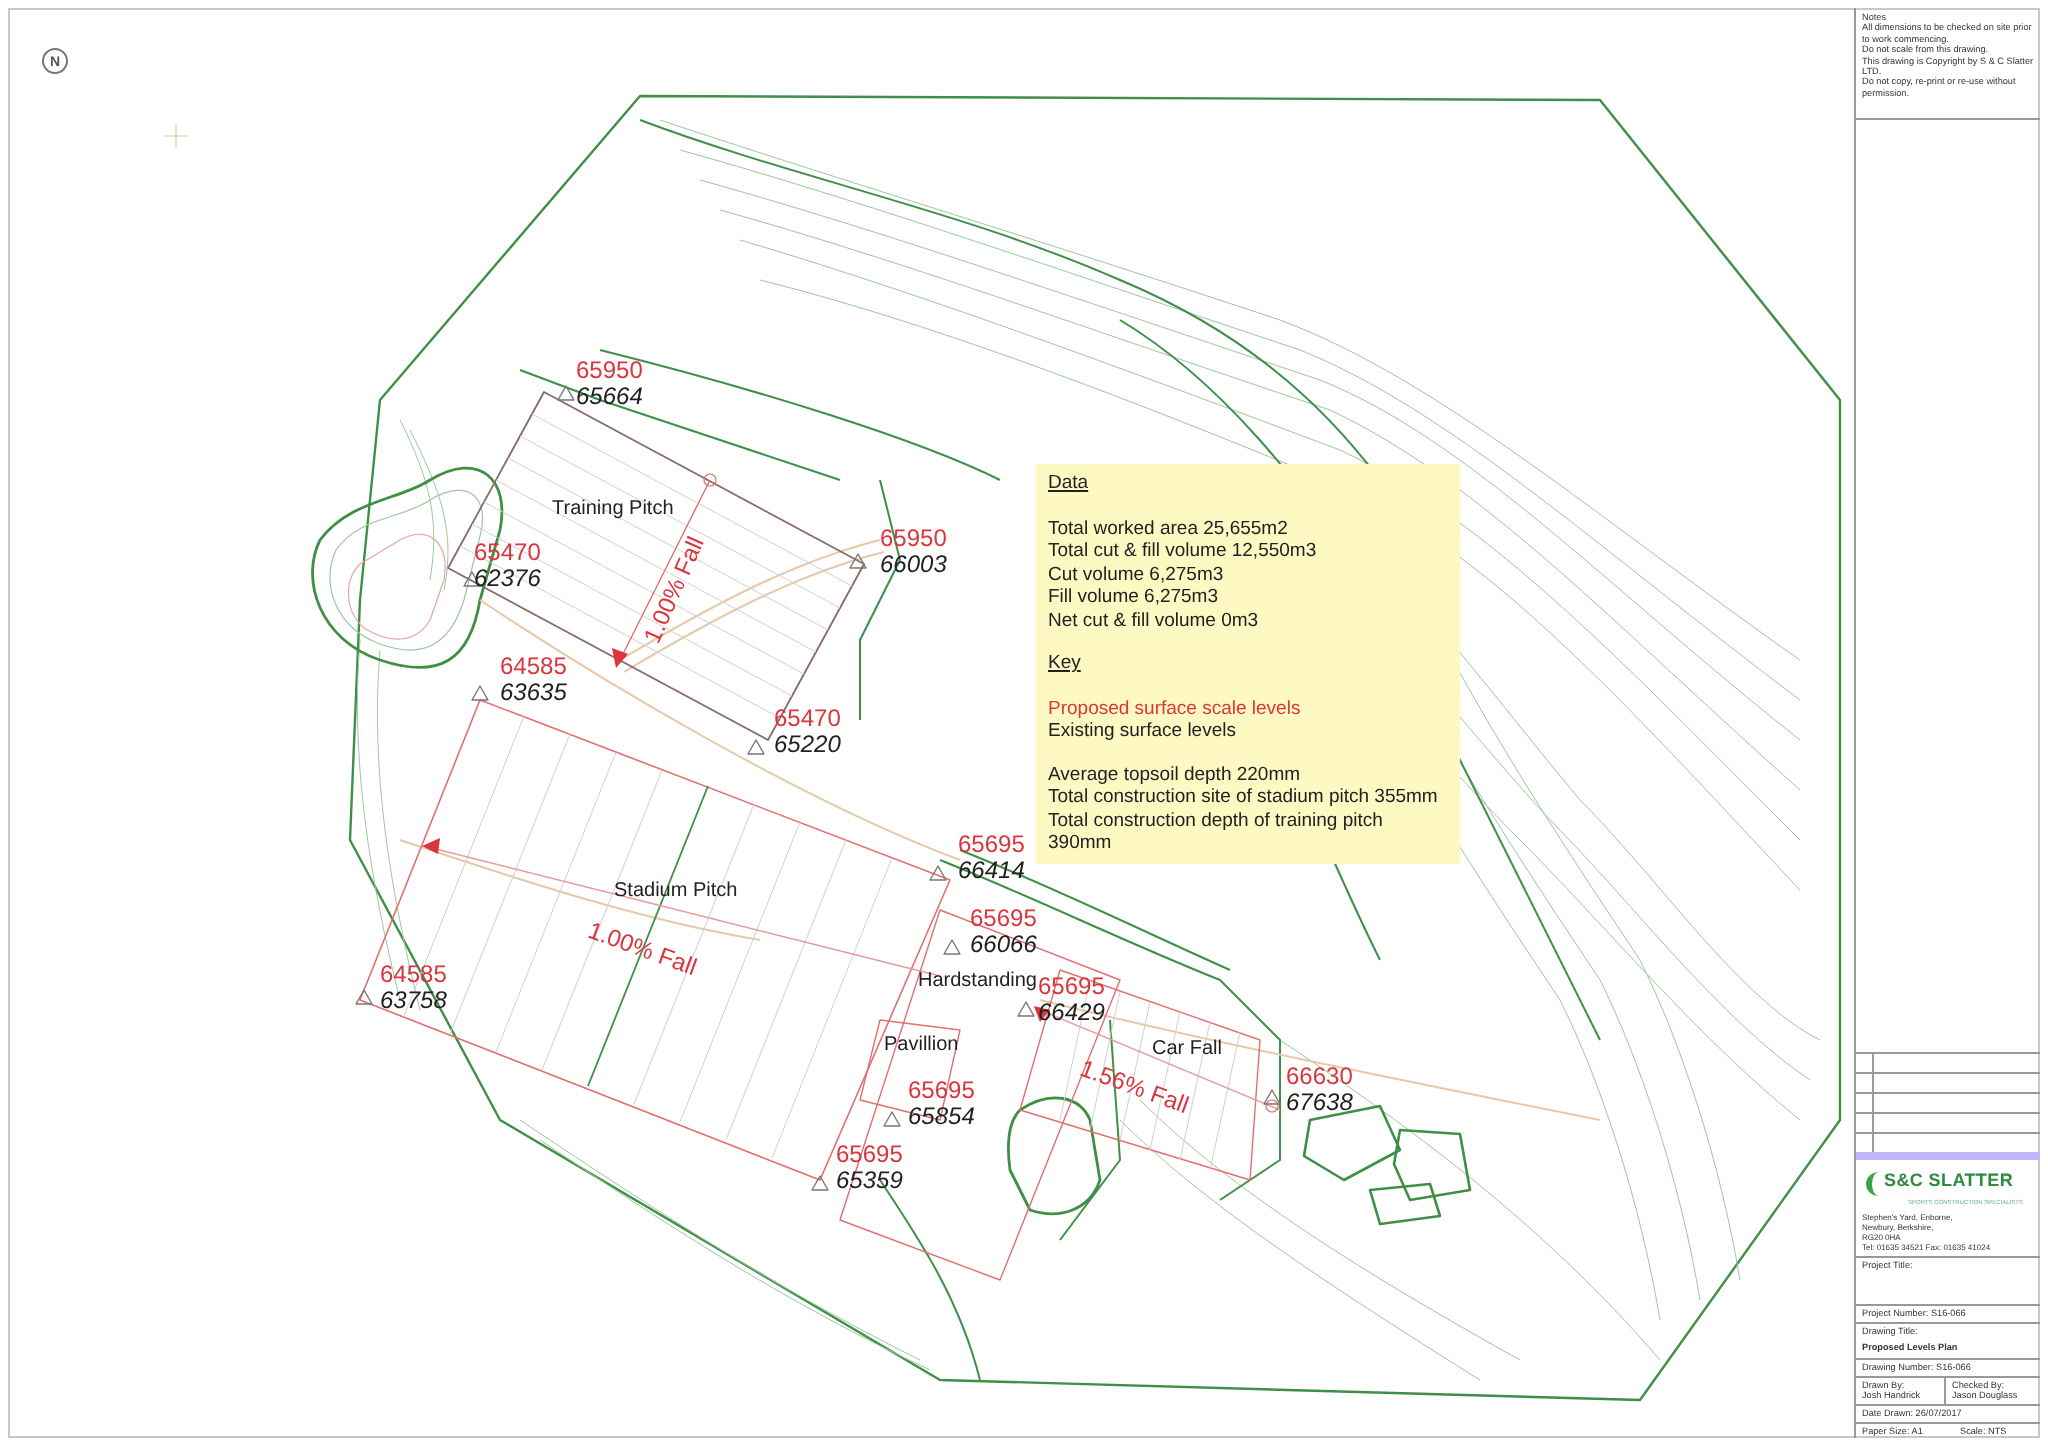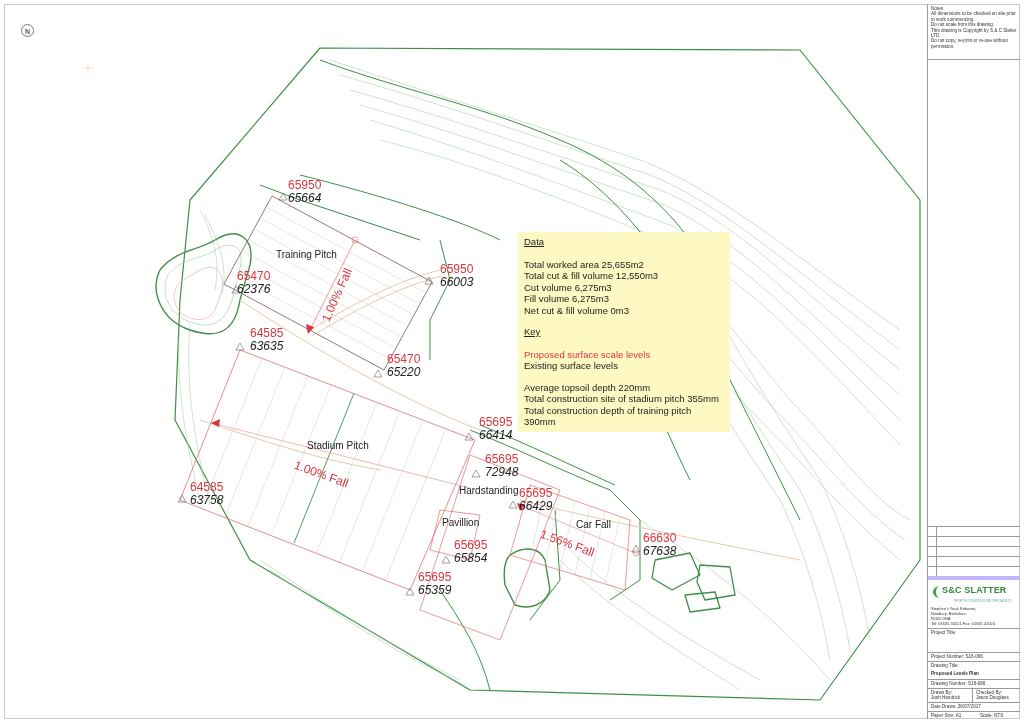--- a/index.html
+++ b/index.html
@@ -179,21 +179,21 @@
 <div class="lbl" style="left:387px;top:353px;">
   <div class="red">65470</div>
   <div class="blk">65220</div>
 </div>
 <div class="lbl" style="left:479px;top:416px;">
   <div class="red">65695</div>
   <div class="blk">66414</div>
 </div>
 <div class="lbl" style="left:485px;top:453px;">
   <div class="red">65695</div>
-  <div class="blk">72948</div>
+  <div class="blk">66066</div>
 </div>
 <div class="lbl" style="left:190px;top:481px;">
   <div class="red">64585</div>
   <div class="blk">63758</div>
 </div>
 <div class="lbl" style="left:519px;top:487px;">
   <div class="red">65695</div>
   <div class="blk">66429</div>
 </div>
 <div class="lbl" style="left:643px;top:532px;">

